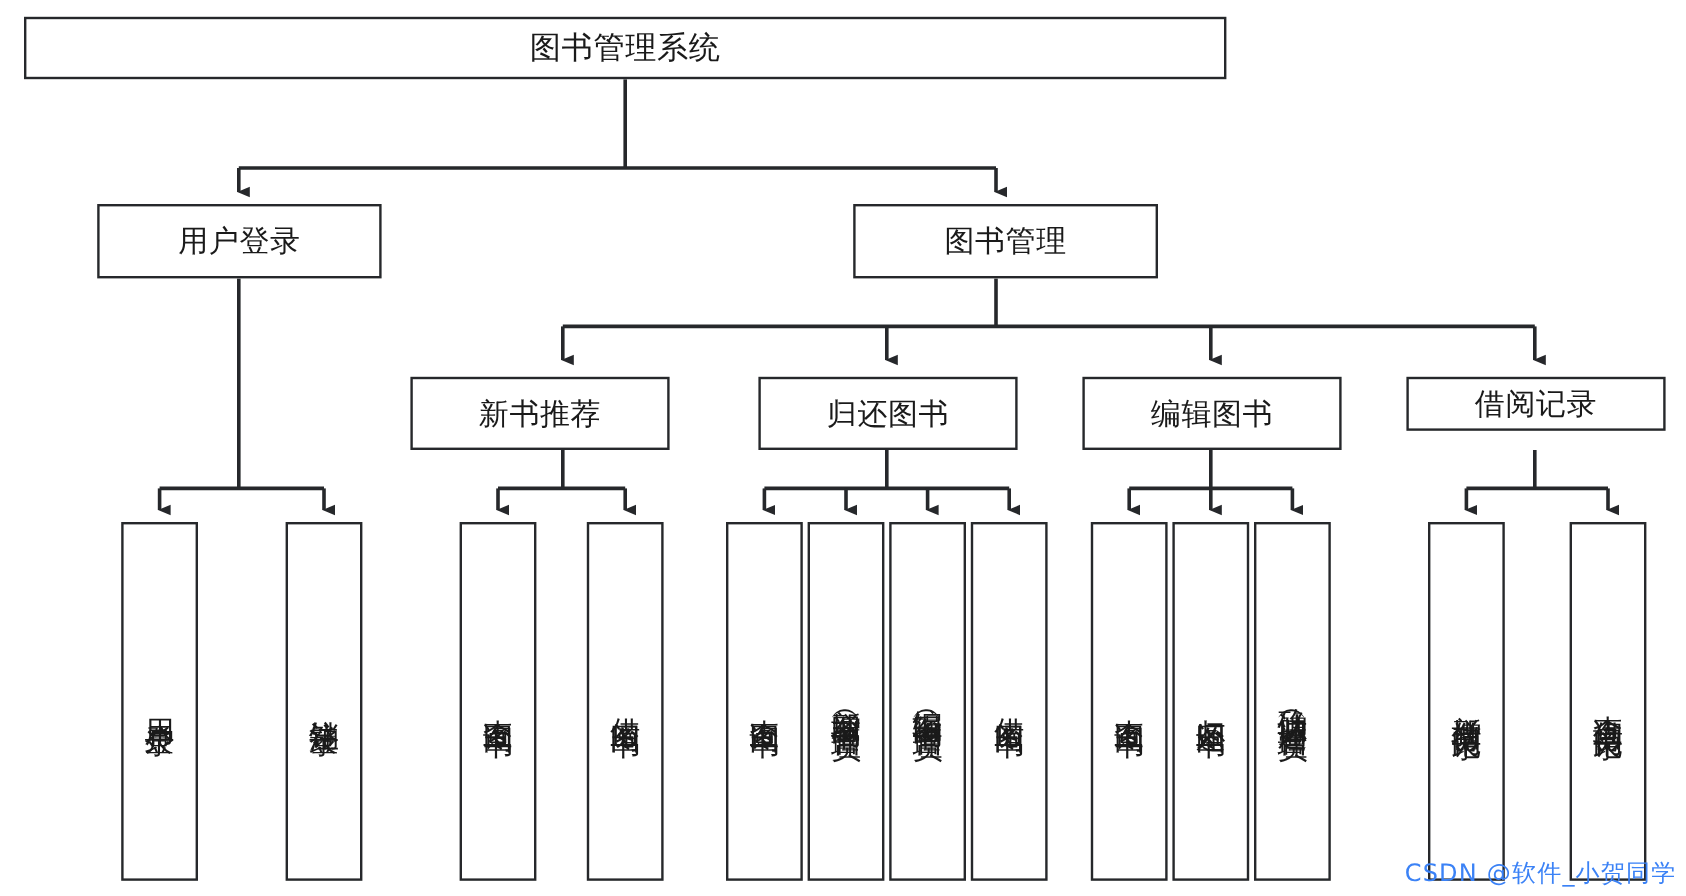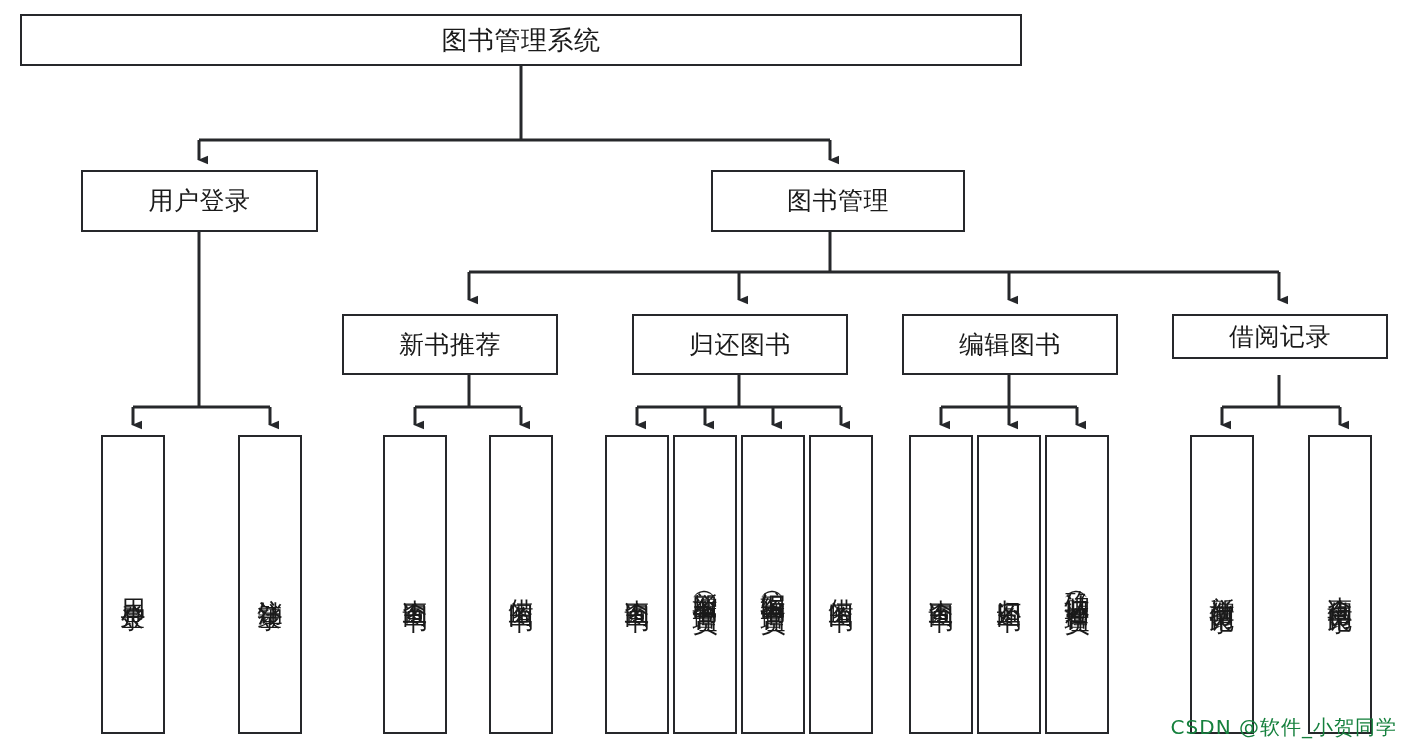--- a/index.html
+++ b/index.html
@@ -57,21 +57,21 @@
     padding-bottom: 4px;
     align-items: center;
     justify-content: center;
     white-space: nowrap;
   }
   .watermark {
     position: absolute;
     right: 8px;
     bottom: 6px;
     font-size: 20px;
-    color: #15803d;
+    color: #3b82f6;
     white-space: nowrap;
     letter-spacing: 1px;
     user-select: none;
   }
 </style>
 </head>
 <body>
 
 <div id="diagram-root">
 

